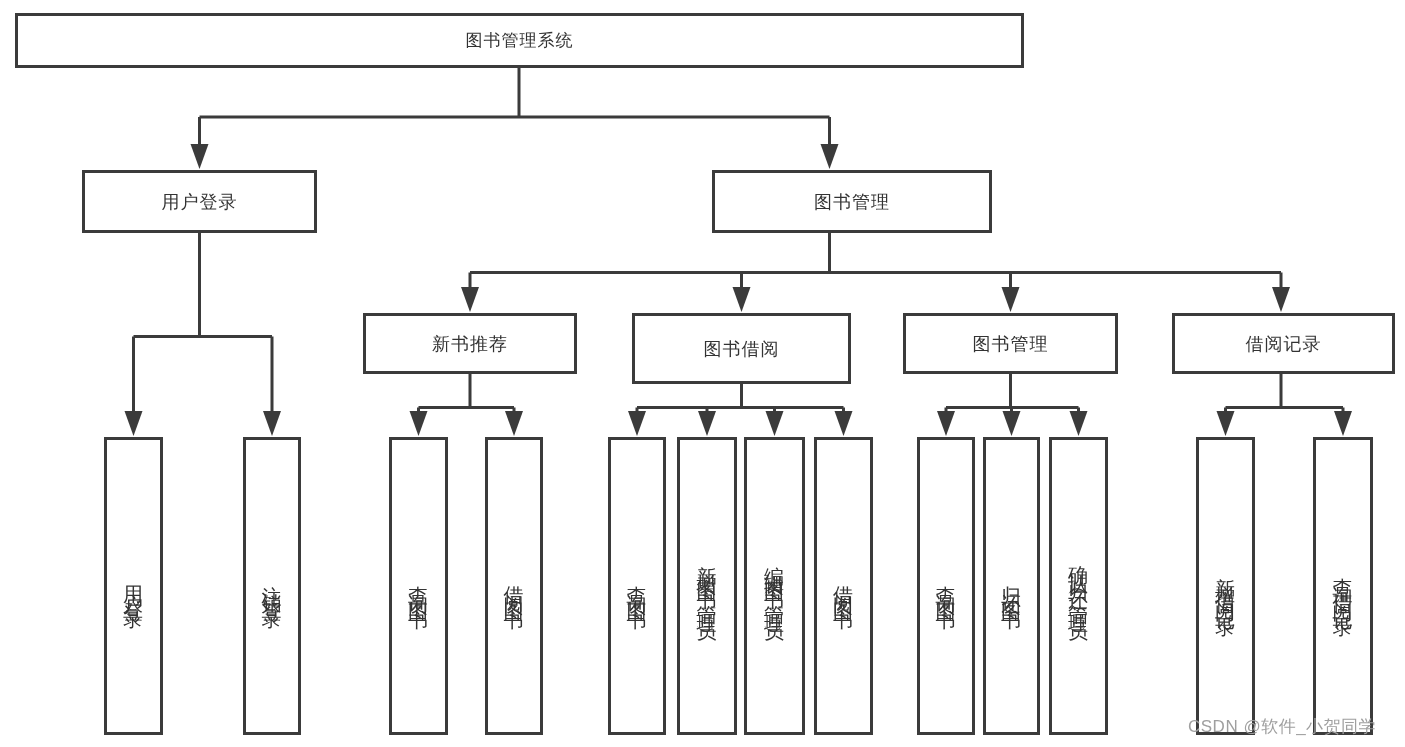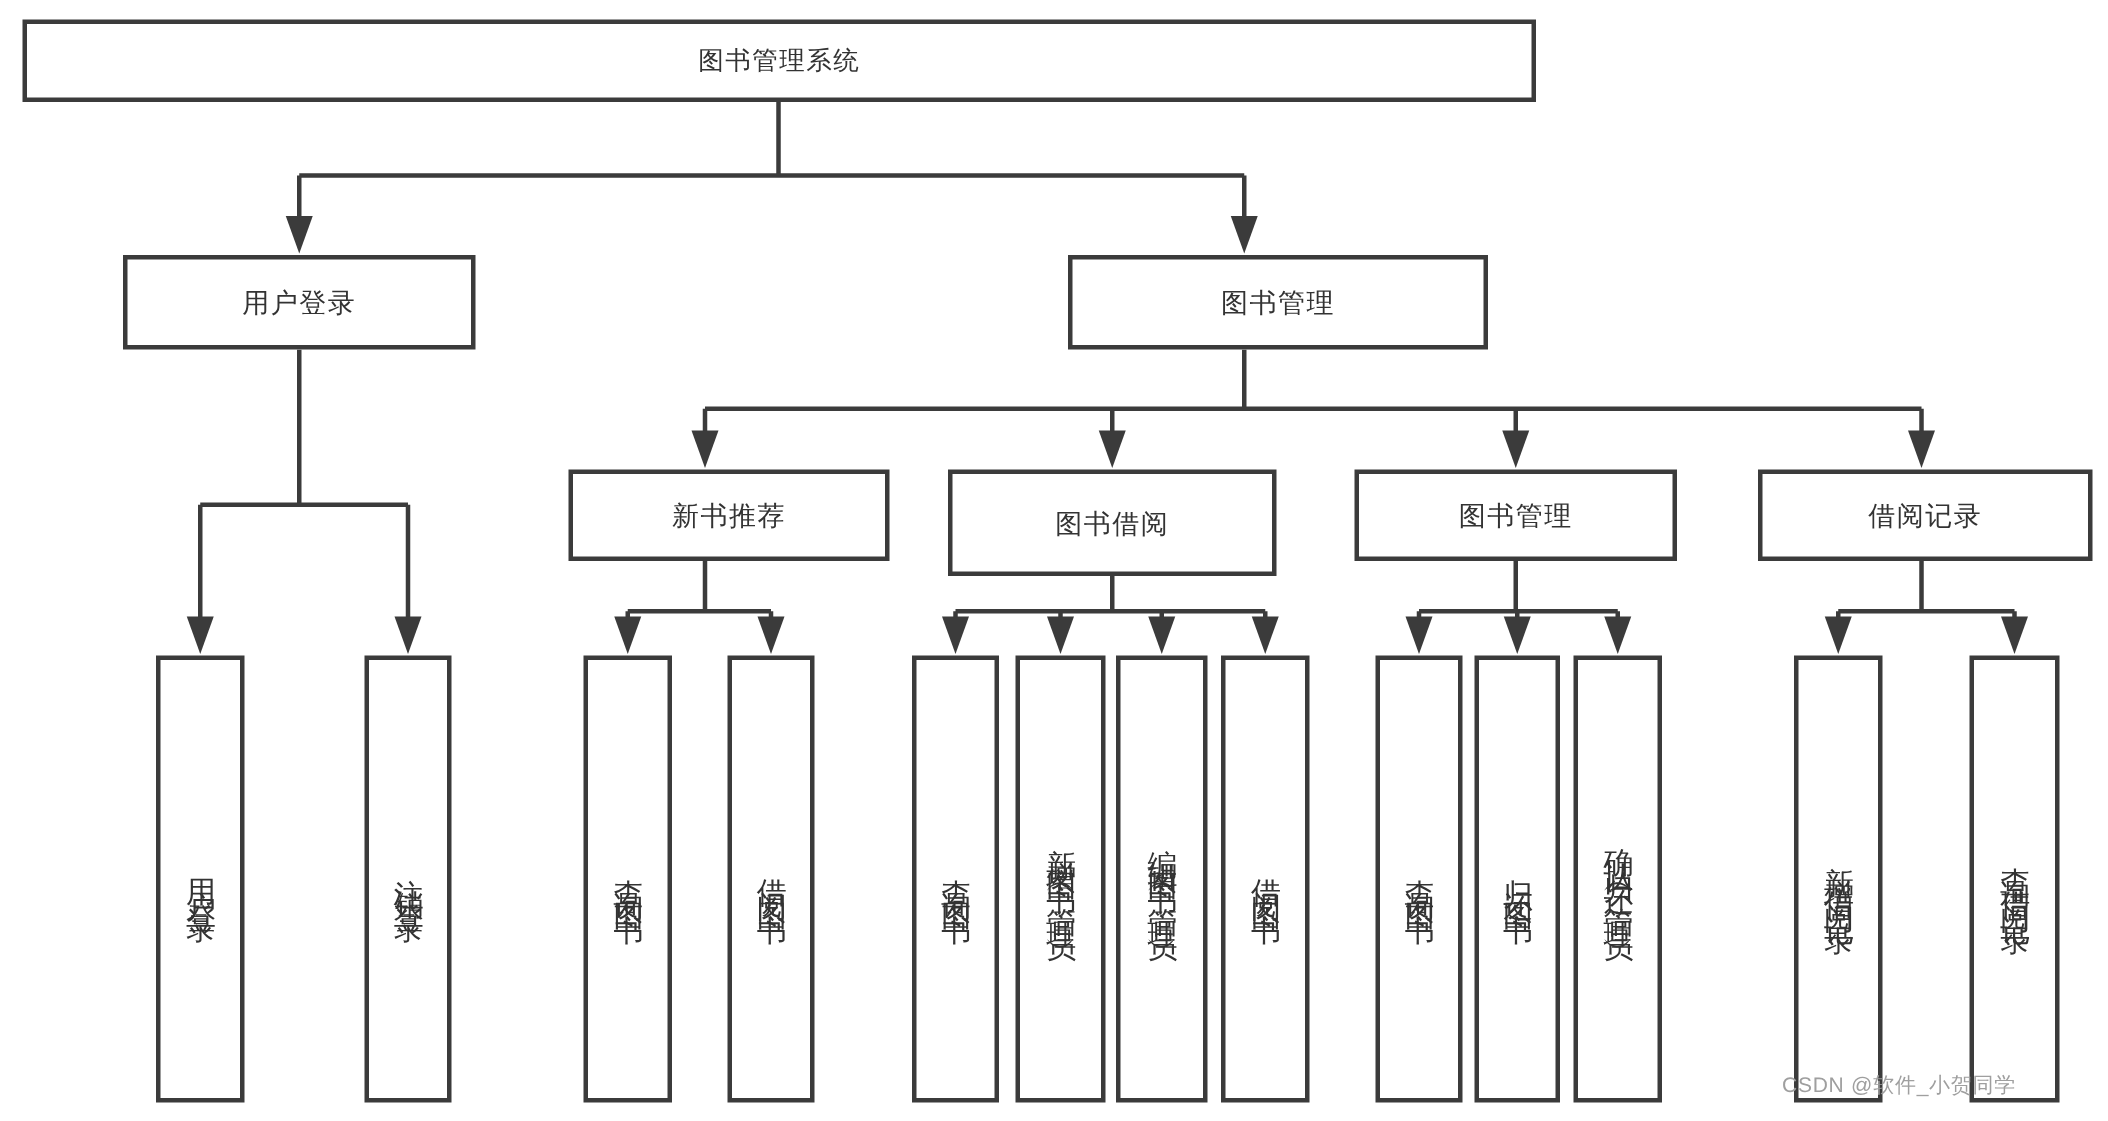--- a/index.html
+++ b/index.html
@@ -28,21 +28,21 @@
     background:var(--box-bg,#ffffff);
     border:3px solid var(--line-color,#3b3b3b);
     writing-mode:vertical-rl; text-orientation:mixed;
     display:flex; align-items:center; justify-content:center;
     font-size:20px; color:var(--text-color,#333333);
     letter-spacing:8px; line-height:1.1;
   }
   .watermark {
     position:absolute;
     left:1188px; top:715px;
-    font-size:14px; letter-spacing:0.5px;
+    font-size:17px; letter-spacing:0.5px;
     color:var(--watermark-color,#9f9f9f);
     white-space:nowrap; z-index:10;
   }
 </style>
 </head>
 <body>
 
 <div class="canvas">
 
   <svg class="connectors" width="1405" height="747" viewBox="0 0 1405 747" xmlns="http://www.w3.org/2000/svg">
@@ -99,21 +99,21 @@
     <span>图书管理系统</span>
   </div>
 
   <div class="box" style="left:82px; top:170px; width:235px; height:63px;">
     <span>用户登录</span>
   </div>
   <div class="box" style="left:712px; top:170px; width:280px; height:63px;justify-content:center;">
     <span>图书管理</span>
   </div>
 
-  <div class="box" style="left:363px; top:313px; width:214px; height:61px;margin-left:16px;">
+  <div class="box" style="left:363px; top:313px; width:214px; height:61px;">
     <span>新书推荐</span>
   </div>
   <div class="box" style="left:632px; top:313px; width:219px; height:71px;">
     <span>图书借阅</span>
   </div>
   <div class="box" style="left:903px; top:313px; width:215px; height:61px;">
     <span>图书管理</span>
   </div>
   <div class="box" style="left:1172px; top:313px; width:223px; height:61px;">
     <span>借阅记录</span>

